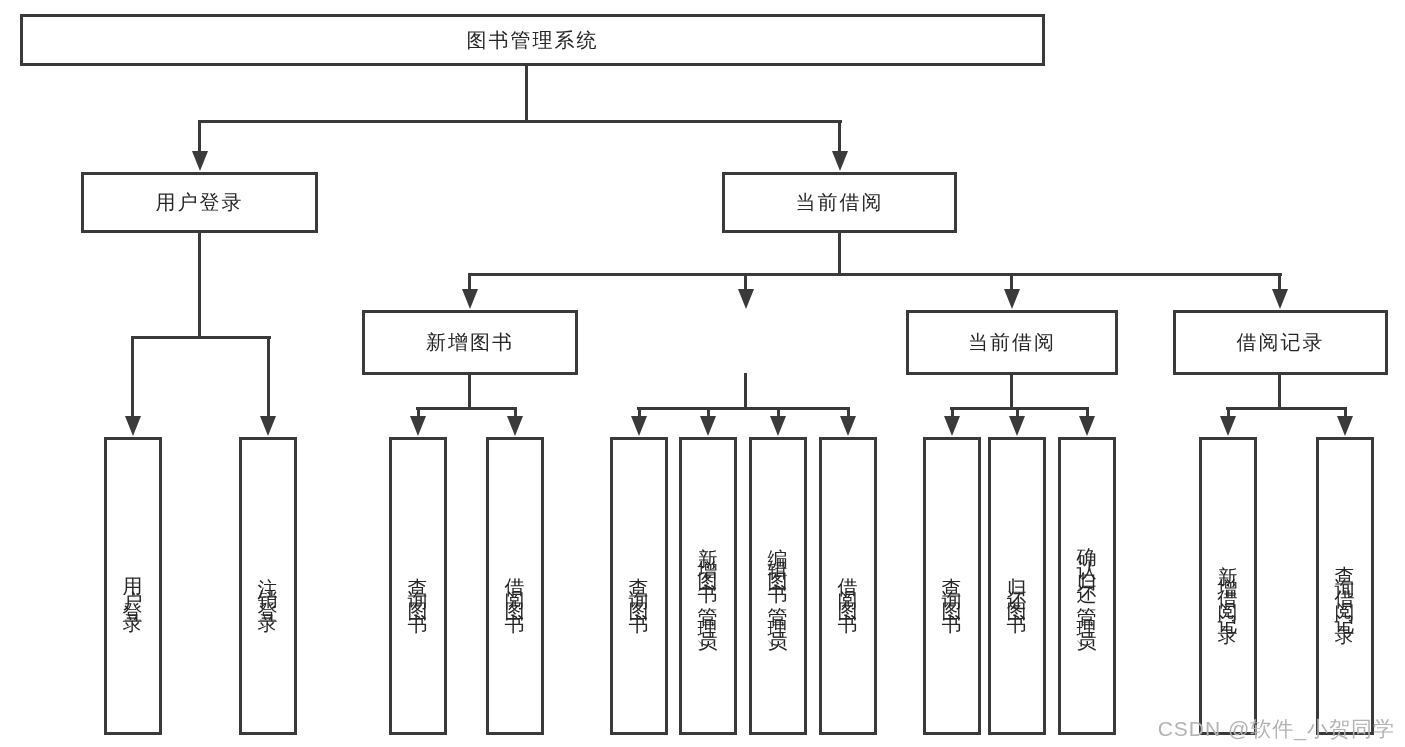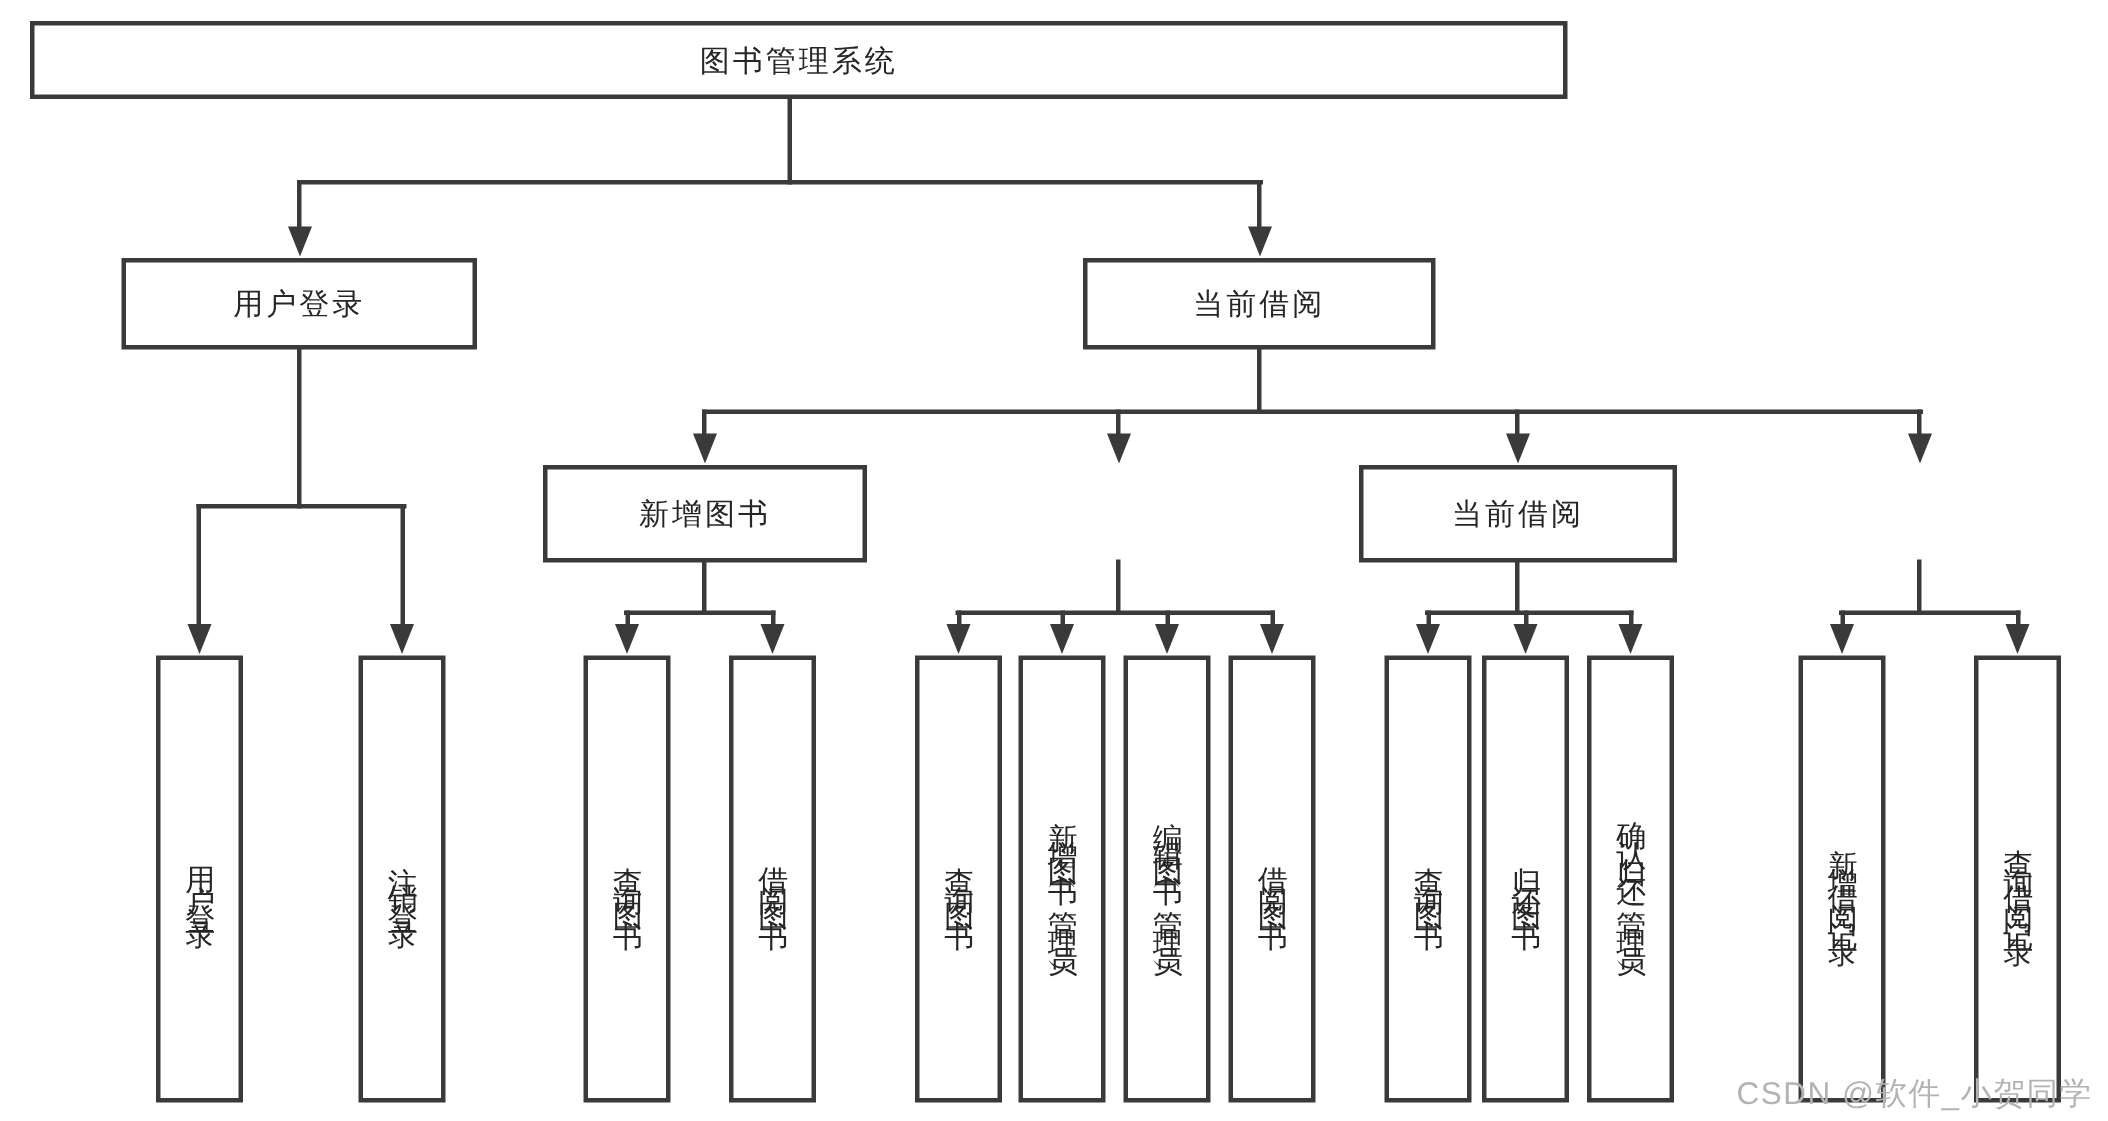--- a/index.html
+++ b/index.html
@@ -98,20 +98,23 @@
   <div class="arrow-down" style="left:738px;top:289px;"></div>
   <div class="arrow-down" style="left:1004px;top:289px;"></div>
   <div class="arrow-down" style="left:1272px;top:289px;"></div>
 
   <div class="box" style="left:362px;top:310px;width:216px;height:65px;">
     <span class="h-label">新增图书</span>
   </div>
   <div class="box" style="left:906px;top:310px;width:212px;height:65px;">
     <span class="h-label">当前借阅</span>
   </div>
+  <div class="box" style="left:1173px;top:310px;width:215px;height:65px;">
+    <span class="h-label">借阅记录</span>
+  </div>
 
   <div class="vl" style="left:468px;top:373px;height:37px;"></div>
   <div class="vl" style="left:744px;top:373px;height:37px;"></div>
   <div class="vl" style="left:1010px;top:373px;height:37px;"></div>
   <div class="vl" style="left:1278px;top:373px;height:37px;"></div>
 
   <div class="hl" style="left:416px;top:407px;width:101px;"></div>
   <div class="hl" style="left:637px;top:407px;width:213px;"></div>
   <div class="hl" style="left:950px;top:407px;width:139px;"></div>
   <div class="hl" style="left:1226px;top:407px;width:121px;"></div>

